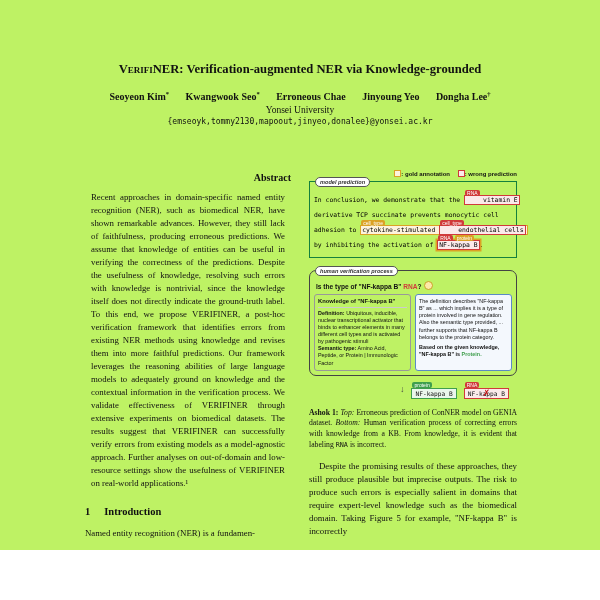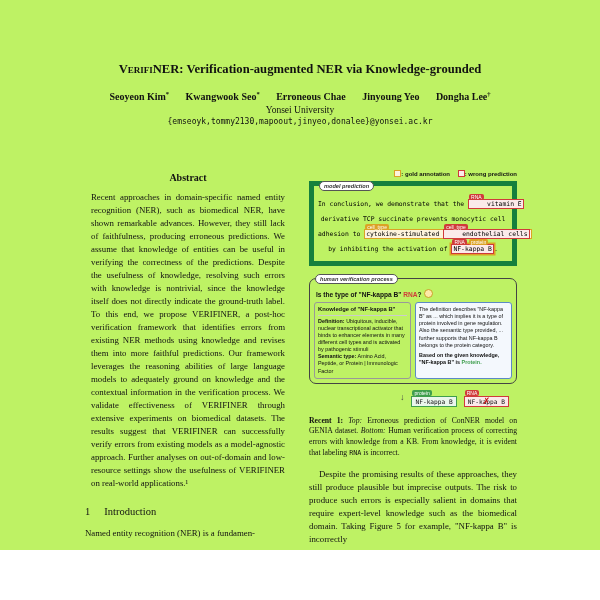--- a/index.html
+++ b/index.html
@@ -10,34 +10,34 @@
   .title{font-size:12.6px;font-weight:bold;line-height:1.5;}
   .brand{font-variant:small-caps;}
   .authors{margin-top:11px;font-size:10px;font-weight:bold;}
   .author{margin:0 7px;}
   .author sup{font-size:6.5px;}
   .affiliation{margin-top:3px;font-size:9.5px;}
   .email{margin-top:2px;font-size:8px;font-family:"DejaVu Sans Mono",monospace;}
   
   .col-left{position:absolute;left:85px;top:172px;width:206px;}
   .col-right{position:absolute;left:309px;top:170px;width:208px;}
-  .abs-heading{text-align:center;font-weight:bold;font-size:10px;margin-bottom:8px;}
+  .abs-heading{text-align:right;font-weight:bold;font-size:10px;margin-bottom:8px;}
   .abs-text{margin:0 6px;font-size:8.8px;line-height:13px;text-align:justify;}
-  .sec-heading{margin-top:16px;font-size:10.5px;font-weight:normal;}
+  .sec-heading{margin-top:16px;font-size:10.5px;font-weight:bold;}
   .sec-heading .sec-title{margin-left:14px;}
   .body-text{margin:10px 0 0 0;font-size:8.8px;line-height:13px;text-align:justify;}
   .para{margin:0 0 4px 0;font-size:8.8px;line-height:13px;text-align:justify;}
   .para.indent{text-indent:10px;}
   
   .figure{font-family:"Liberation Sans",sans-serif;}
   .legend{text-align:right;font-size:6px;font-weight:bold;margin-bottom:4px;}
   .lg-sq{display:inline-block;width:5px;height:5px;vertical-align:-1px;margin-left:6px;border:1px solid;}
   .lg-gold{border-color:#dba225;background:#fdf3dc;}
   .lg-red{border-color:#d03a3a;background:#fbeaea;}
-  .pred-box{border:5px solid #15803d;position:relative;padding:11px 4px 4px 4px;text-align:center;}
+  .pred-box{border:1px solid #15803d;position:relative;padding:11px 4px 4px 4px;}
   .pill{position:absolute;top:-5px;left:5px;background:#fff;border:1px solid #555;border-radius:5px;
         padding:0 4px;font-size:5.6px;font-weight:bold;font-style:italic;line-height:8px;color:#333;}
   .sline{white-space:nowrap;height:15px;line-height:15px;
          font-family:"DejaVu Sans Mono",monospace;font-size:6.4px;color:#000;}
   .entity{position:relative;border:1px solid;padding:0 1px;}
   .entity.red{border-color:#d03a3a;background:#fbeaea;padding-left:18px;}
   .entity.gold{border-color:#dba225;background:#fdf3dc;}
   .entity.double{border-color:#d03a3a;background:#fbeaea;box-shadow:0 0 0 1.5px #dba225;}
   .tagrow{position:absolute;top:-6px;left:0;display:flex;gap:2px;}
   .tag{font-family:"Liberation Sans",sans-serif;font-size:5px;line-height:6px;padding:0 2px;
@@ -157,18 +157,18 @@
           </span>
           <span class="chip redc">
             <span class="tag tag-red ctag">RNA</span>
             <span>NF-kappa B</span>
             <span class="xmark">✗</span>
           </span>
         </div>
       </div>
     </div>
 
-    <p class="caption"><b>Recent 1:</b> <i>Top:</i><span> Erroneous prediction of ConNER model on GENIA dataset. </span><i>Bottom:</i><span> Human verification process of correcting errors with knowledge from a KB. From knowledge, it is evident that labeling </span><span class="mono-sc">RNA</span><span> is incorrect.</span></p>
+    <p class="caption"><b>Ashok 1:</b> <i>Top:</i><span> Erroneous prediction of ConNER model on GENIA dataset. </span><i>Bottom:</i><span> Human verification process of correcting errors with knowledge from a KB. From knowledge, it is evident that labeling </span><span class="mono-sc">RNA</span><span> is incorrect.</span></p>
 
     <p class="para indent">Despite the promising results of these approaches, they still produce plausible but imprecise outputs. The risk to produce such errors is especially salient in domains that require expert-level knowledge such as the biomedical domain. Taking Figure 5 for example, "NF-kappa B" is incorrectly</p>
   </div>
 
 </div>
 
 </body></html>

